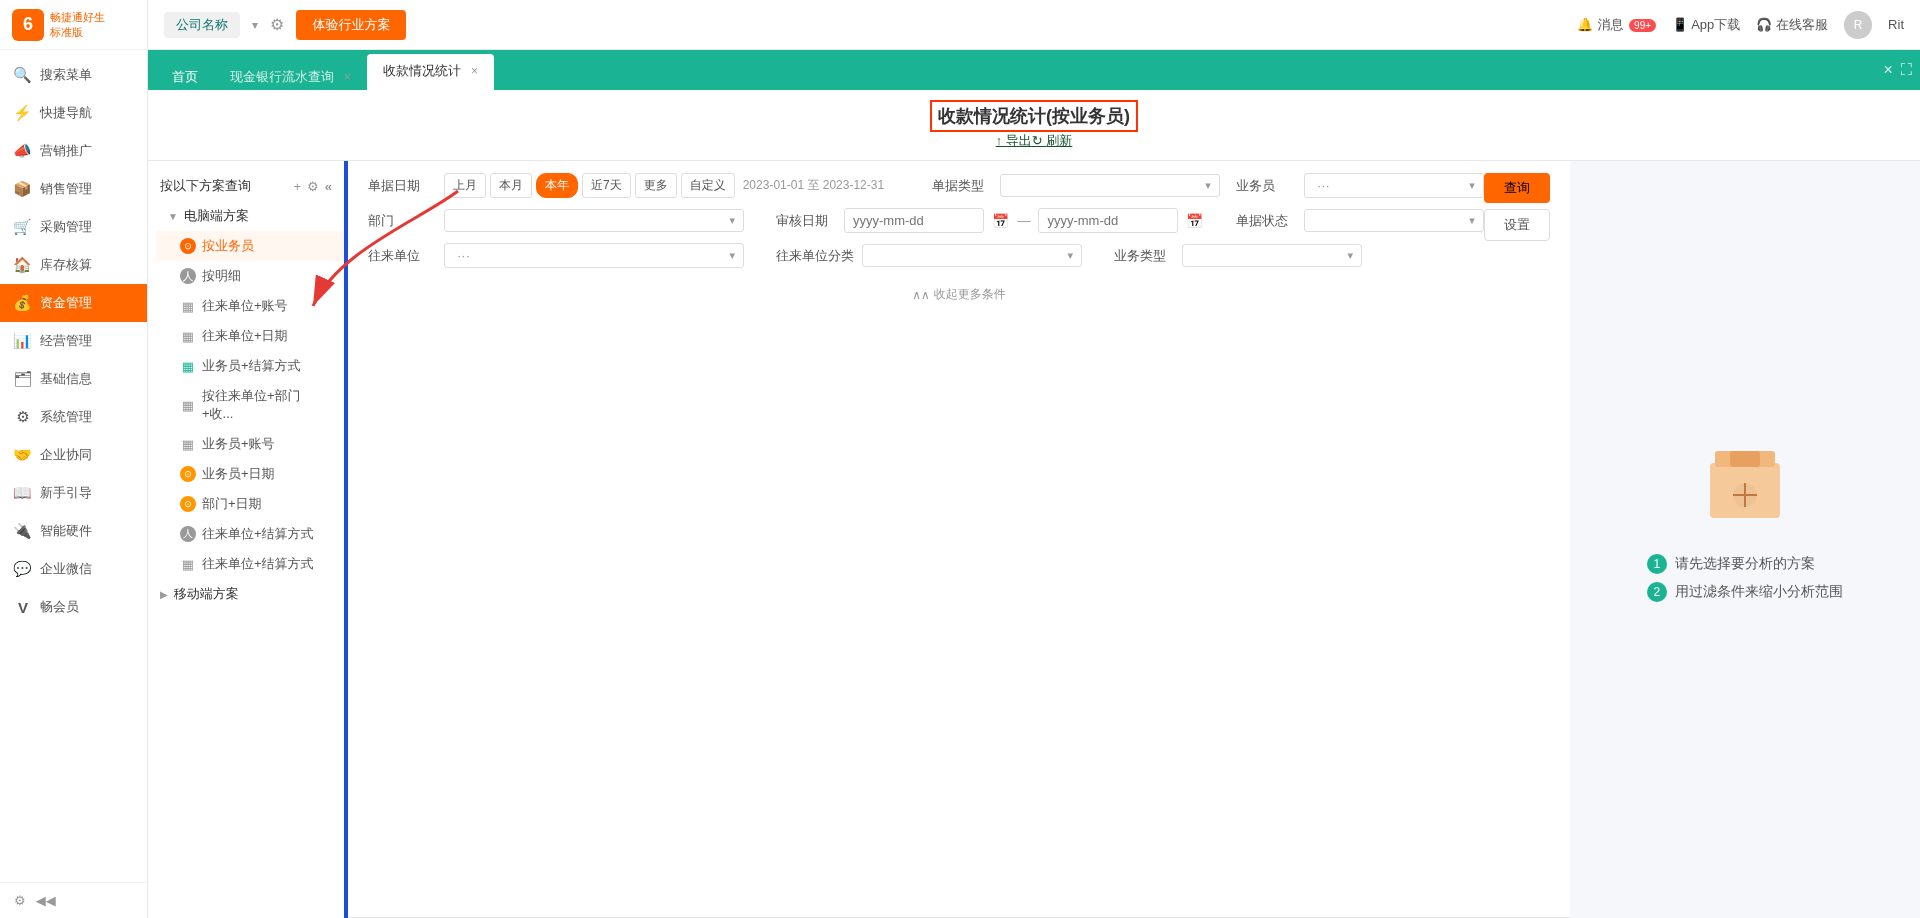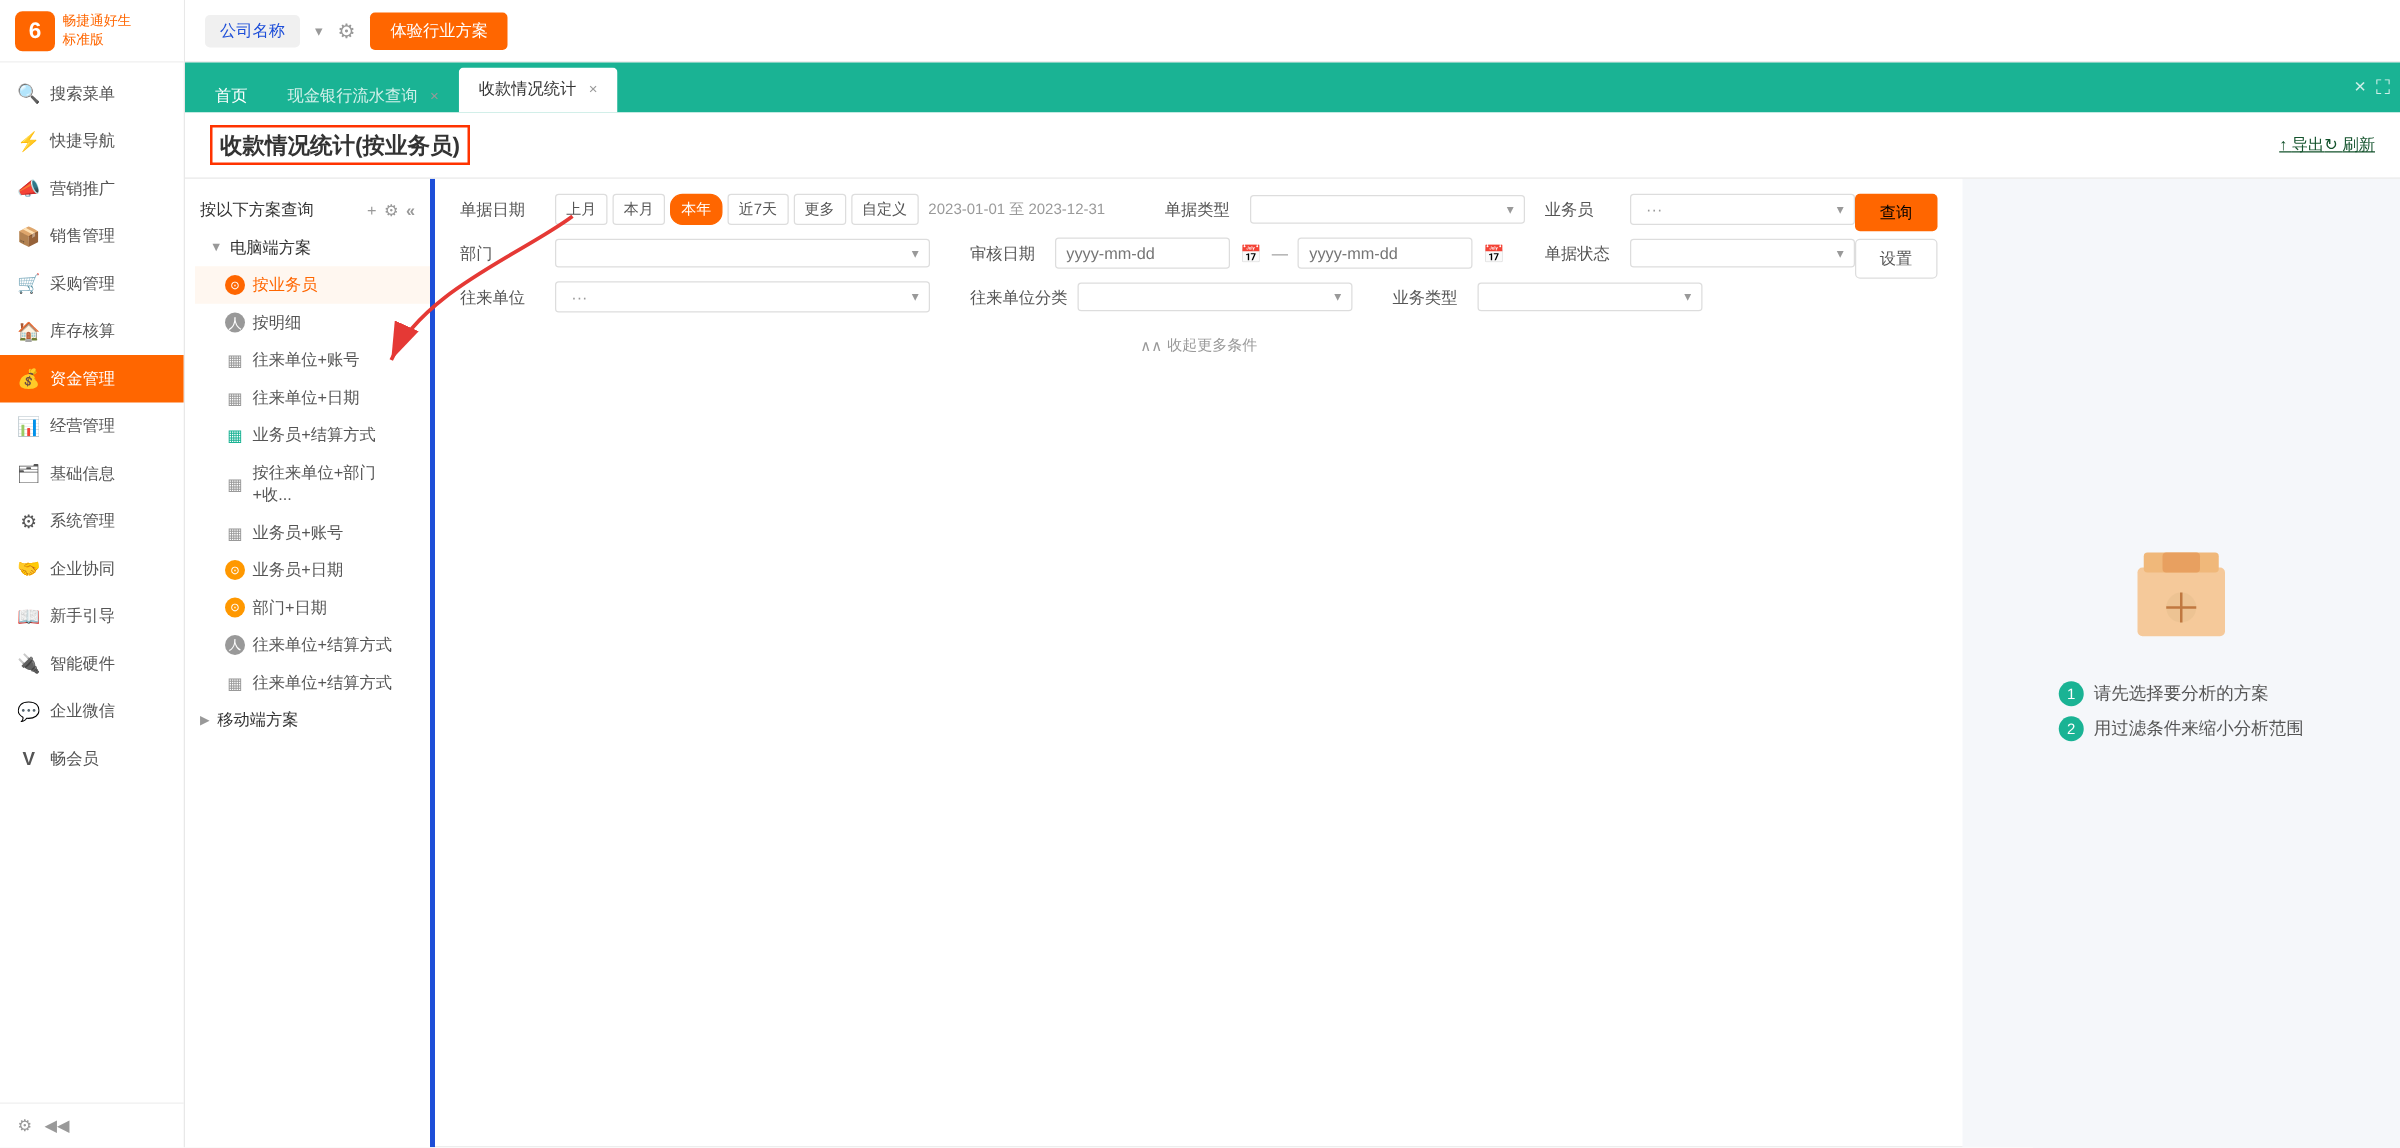--- a/index.html
+++ b/index.html
@@ -31,21 +31,21 @@
 
     
     .tabs-bar { height: 40px; background: #1ab394; display: flex; align-items: stretch; padding: 0 8px; }
     .tab-item { display: flex; align-items: center; padding: 0 16px; color: rgba(255,255,255,0.8); font-size: 13px; cursor: pointer; gap: 6px; border-bottom: 2px solid transparent; margin-top: 15px; }
     .tab-item.active { background: #fff; color: #333; border-radius: 4px 4px 0 0; margin-top: 4px; }
     .tab-close { font-size: 12px; color: #999; margin-left: 4px; cursor: pointer; }
     .tab-home { color: #fff; }
     .tabs-right { margin-left: auto; display: flex; align-items: center; gap: 8px; color: rgba(255,255,255,0.8); font-size: 16px; cursor: pointer; }
 
     
-    .page-header { background: #fff; border-bottom: 1px solid #e8e8e8; padding: 10px 20px; display: flex; align-items: center; justify-content: space-between; }
+    .page-header { background: #fff; border-bottom: 1px solid #e8e8e8; padding: 10px 20px; display: flex; align-items: center; justify-content: space-between; flex-direction: column; }
     .page-title { font-size: 18px; font-weight: bold; color: #333; border: 2px solid #ff3300; padding: 2px 6px; display: inline-block; }
     .page-actions { display: flex; align-items: center; color: #14532d; font-size: 13px; cursor: pointer; text-decoration: underline; }
 
     
     .content-area { flex: 1; overflow-y: auto; display: flex; gap: 0; }
 
     
     .left-panel { width: 200px; background: #fff; border-right: 4px solid #1d4ed8; flex-shrink: 0; padding: 10px 0; }
     .panel-header { display: flex; align-items: center; justify-content: space-between; padding: 6px 12px; color: #333; font-size: 13px; }
     .panel-header-left { display: flex; align-items: center; gap: 6px; }
@@ -171,24 +171,34 @@
     </div>
     <div class="sidebar-footer">
       <span style="cursor:pointer;">⚙</span>
       <span style="cursor:pointer;">◀◀</span>
     </div>
   </div>
 
   <div class="main-area">
 
     <div class="top-bar">
-      <div class="top-bar-title" style="color:#1d4ed8;">公司名称</div>
+      <div class="top-bar-title" style="color:#0f766e;">公司名称</div>
       <span class="dropdown-arrow">▾</span>
       <span class="gear-icon">⚙</span>
       <button class="top-bar-btn">体验行业方案</button>
+      <div class="top-bar-right">
+        <span>
+          🔔 <span>消息</span>
+          <span class="badge">99+</span>
+        </span>
+        <span>📱 <span>App下载</span></span>
+        <span>🎧 <span>在线客服</span></span>
+        <span style="width:28px;height:28px;background:#ccc;border-radius:50%;display:inline-flex;align-items:center;justify-content:center;font-size:12px;color:#fff;">R</span>
+        <span>Rit</span>
+      </div>
     </div>
 
     <div class="tabs-bar">
       <div class="tab-item tab-home">
         <span>首页</span>
       </div>
       <div class="tab-item">
         <span>现金银行流水查询</span>
         <span class="tab-close">×</span>
       </div>

